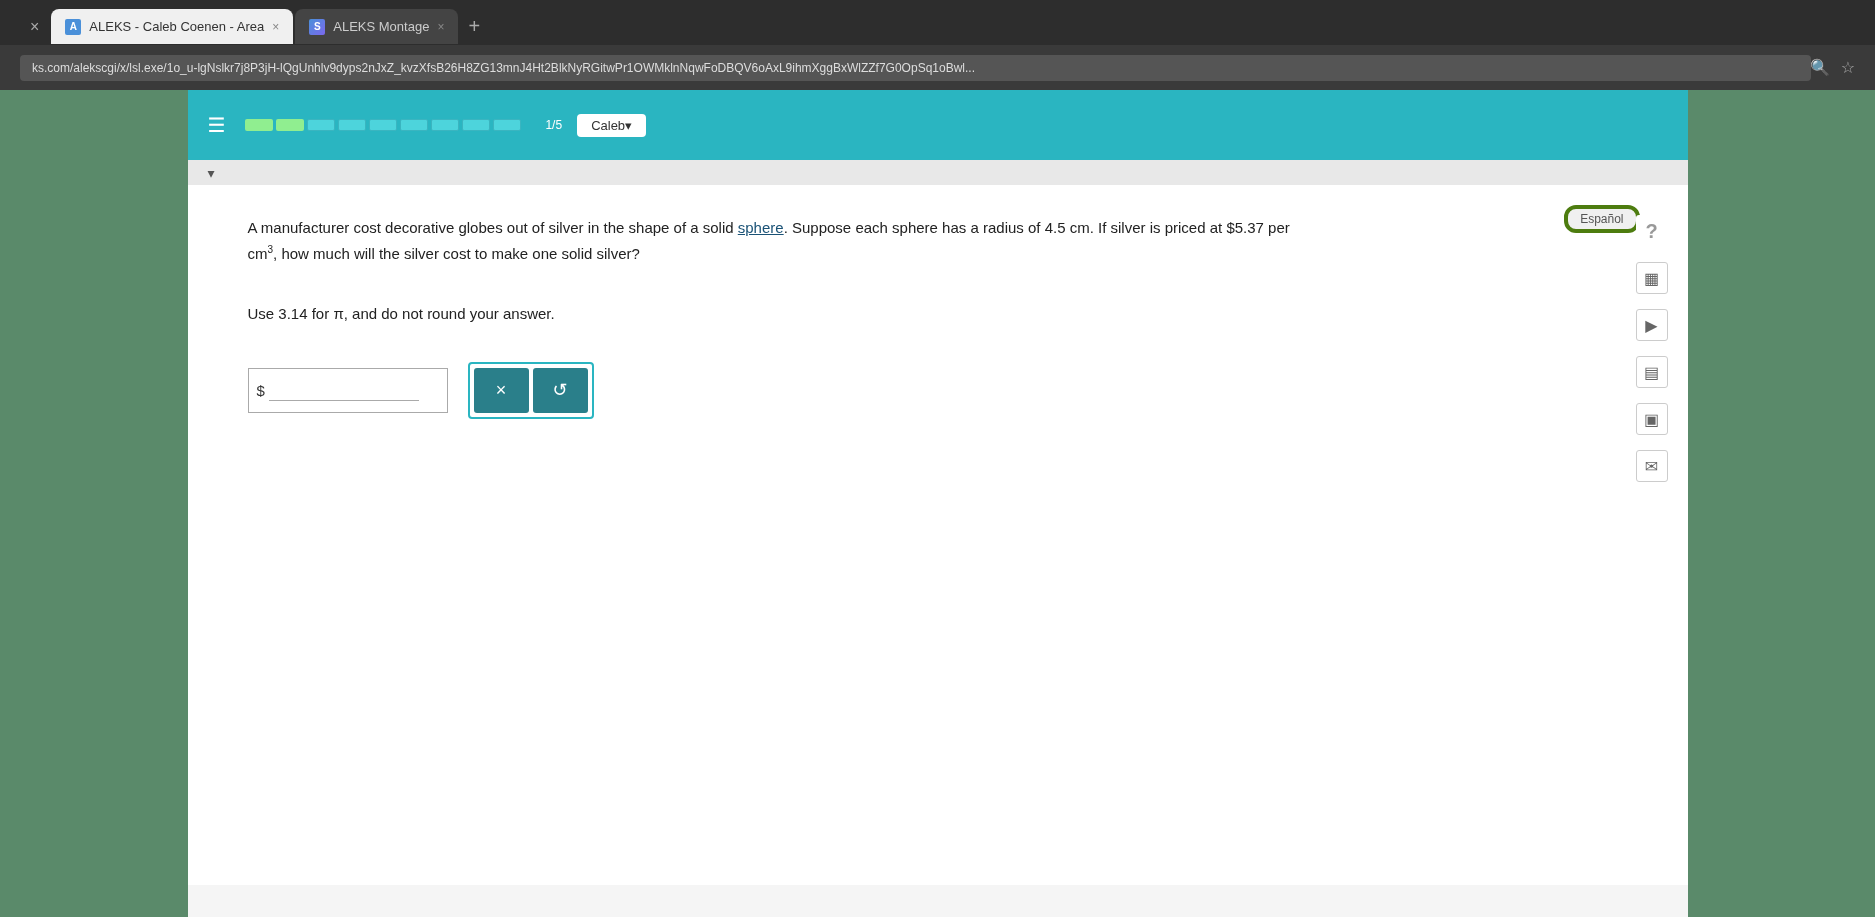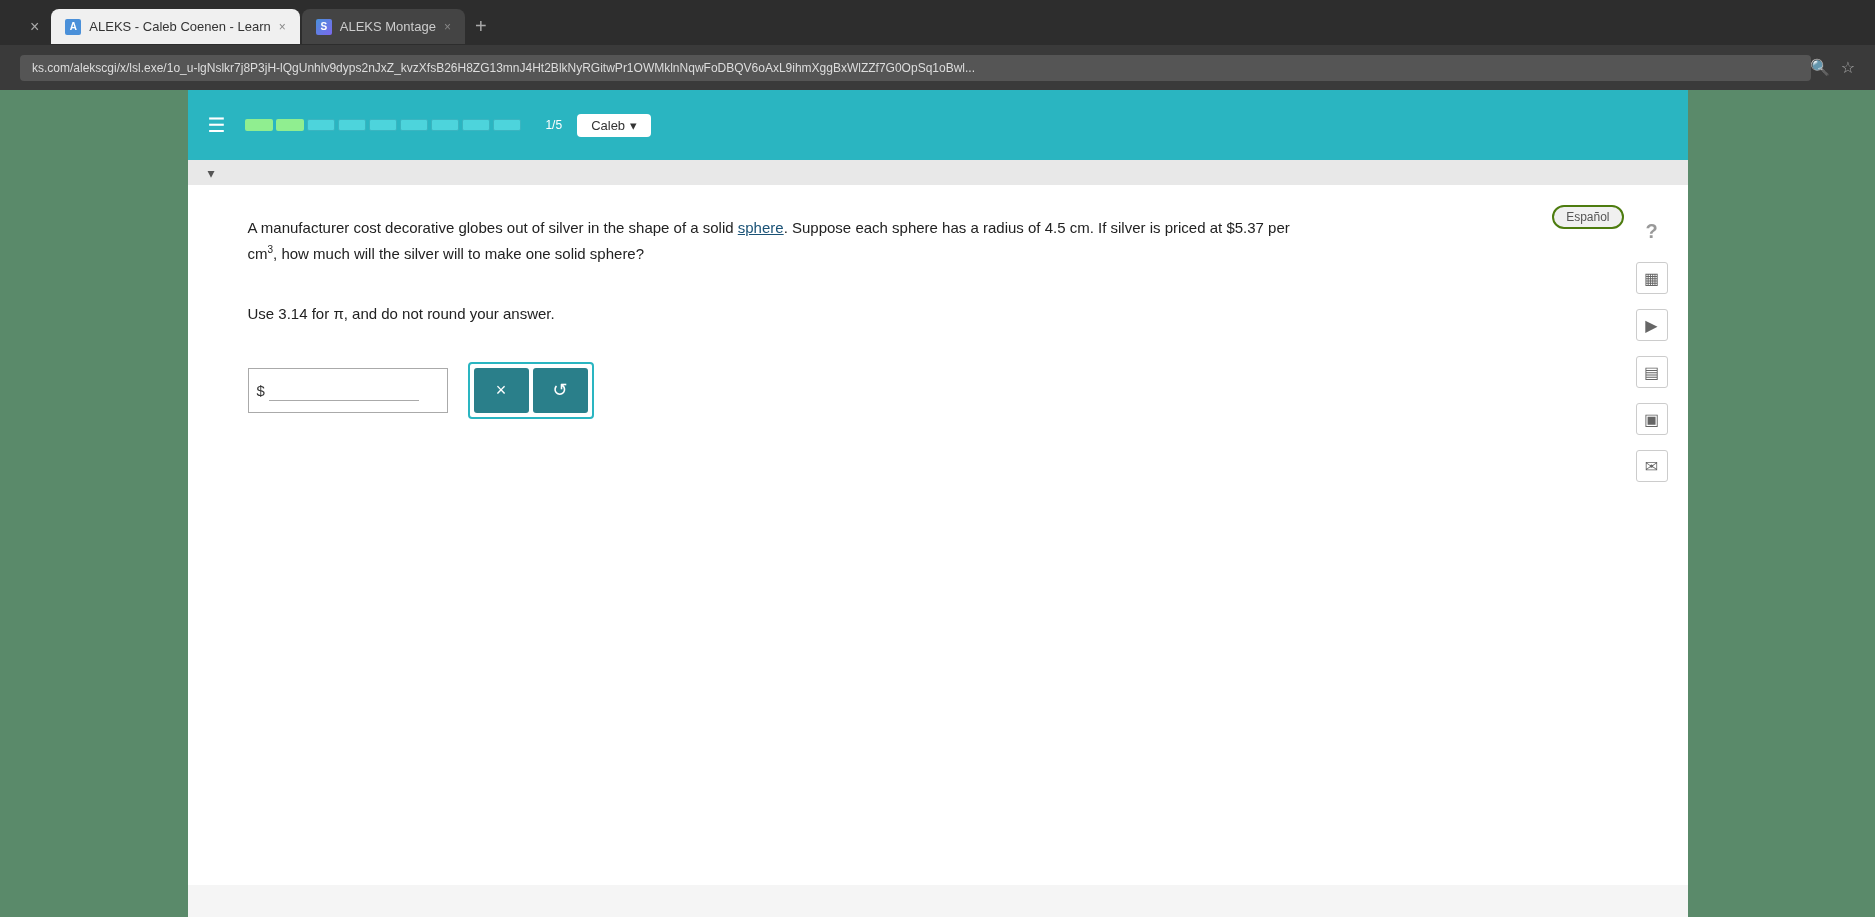--- a/index.html
+++ b/index.html
@@ -164,21 +164,20 @@
     }
     .user-btn {
       background: white;
       border: none;
       border-radius: 4px;
       padding: 4px 14px;
       font-size: 13px;
       cursor: pointer;
       display: flex;
       align-items: center;
-      gap: 5px;
       color: #333;
     }
 
     
     .collapse-bar {
       background: #e8e8e8;
       height: 25px;
       display: flex;
       align-items: center;
       padding-left: 20px;
@@ -193,23 +192,23 @@
     .main-content {
       background: white;
       padding: 30px 40px 30px 60px;
       min-height: 700px;
       position: relative;
     }
 
     .espanol-btn {
       position: absolute;
       top: 20px;
-      right: 64px;
+      right: 48px;
       background: #f0f0f0;
-      border: 2px solid #4d7c0f;
+      border: 4px solid #4d7c0f;
       border-radius: 12px;
       padding: 3px 12px;
       font-size: 12px;
       color: #555;
       cursor: pointer;
     }
 
     .problem-text {
       font-size: 15px;
       color: #222;
@@ -313,21 +312,21 @@
     }
   </style>
 </head>
 <body>
 
 <div class="browser-chrome">
   <div class="tab-bar">
     <span class="close-x">×</span>
     <div class="tab active">
       <span class="tab-icon">A</span>
-      <span>ALEKS - Caleb Coenen - Learn</span>
+      <span>ALEKS - Caleb Coenen - Area</span>
       <span class="tab-close">×</span>
     </div>
     <div class="tab inactive">
       <span class="tab-icon safari">S</span>
       <span>ALEKS Montage</span>
       <span class="tab-close">×</span>
     </div>
     <span class="tab-new">+</span>
   </div>
   <div class="address-bar">
@@ -366,21 +365,21 @@
   <div class="collapse-bar">
     <span class="chevron-down">▾</span>
   </div>
 
   <div class="main-content">
 
     <button class="espanol-btn">Español</button>
 
     <p class="problem-text">
       <span>A manufacturer cost decorative globes out of silver in the shape of a solid </span><span class="underline">sphere</span><span>. Suppose each sphere has a radius of 4.5 cm. If silver is priced at $5.37 per</span><br>
-      <span>cm</span><sup>3</sup><span>, how much will the silver will to make one solid sphere?</span>
+      <span>cm</span><sup>3</sup><span>, how much will the silver cost to make one solid silver?</span>
     </p>
 
     <p class="use-text">Use 3.14 for π, and do not round your answer.</p>
 
     <div class="answer-area">
       <div class="answer-input-wrapper">
         <span class="dollar-prefix">$</span>
         <input class="answer-input" type="text" value="" placeholder="" style="">
       </div>
 

